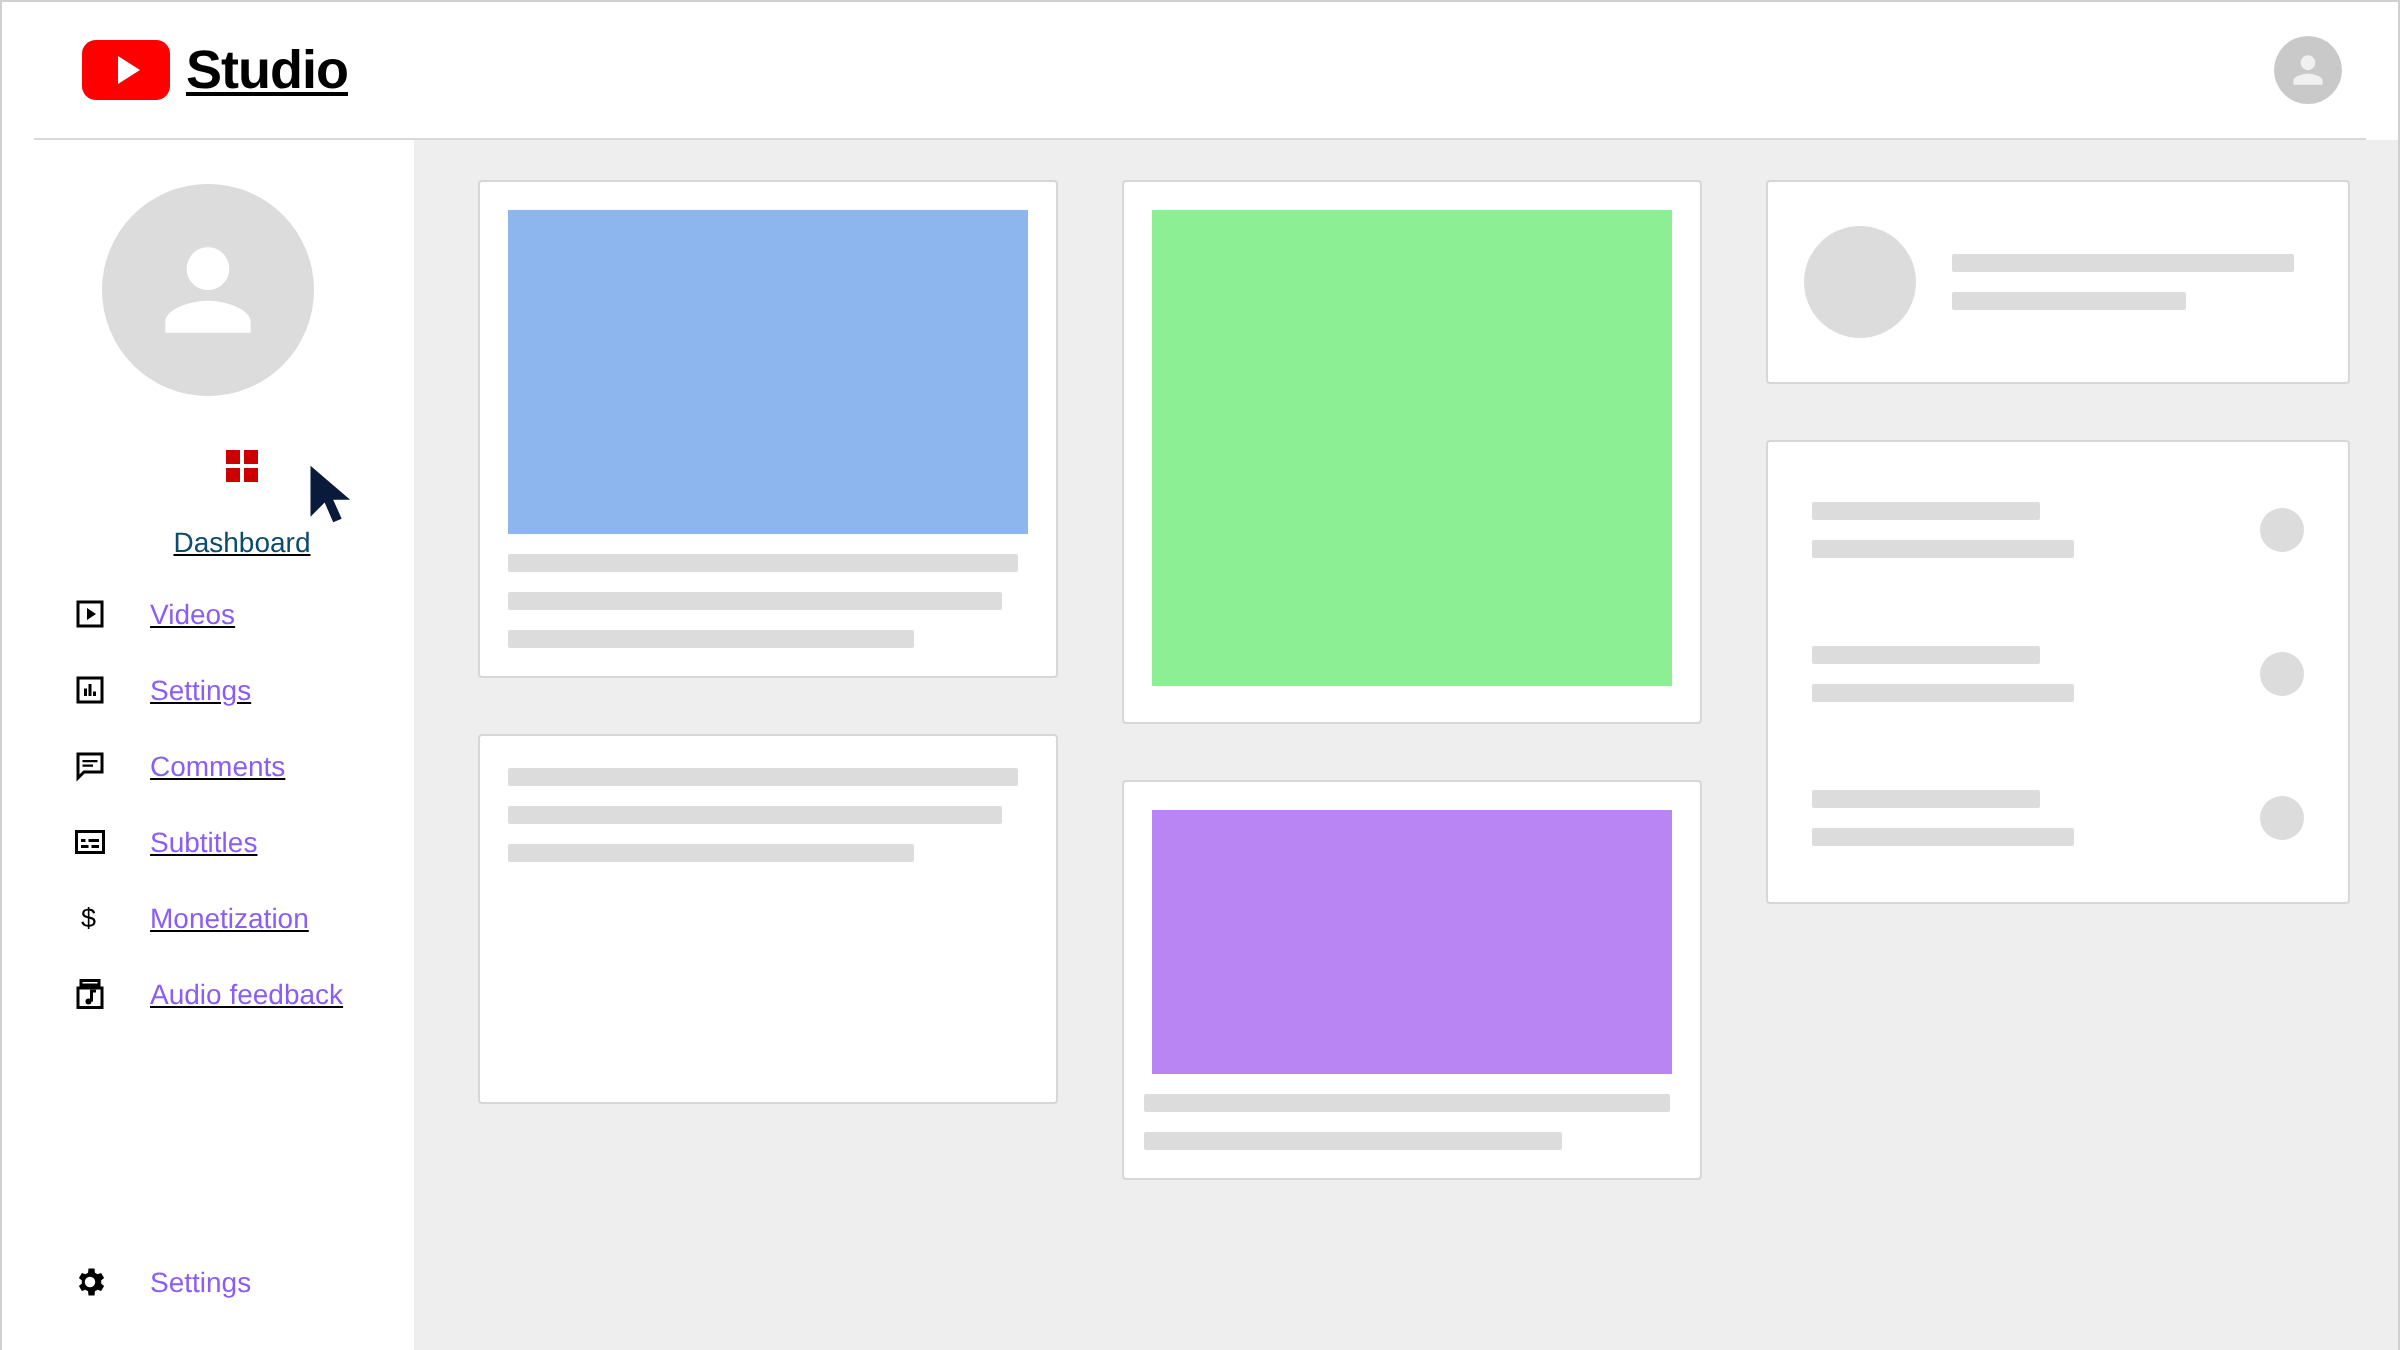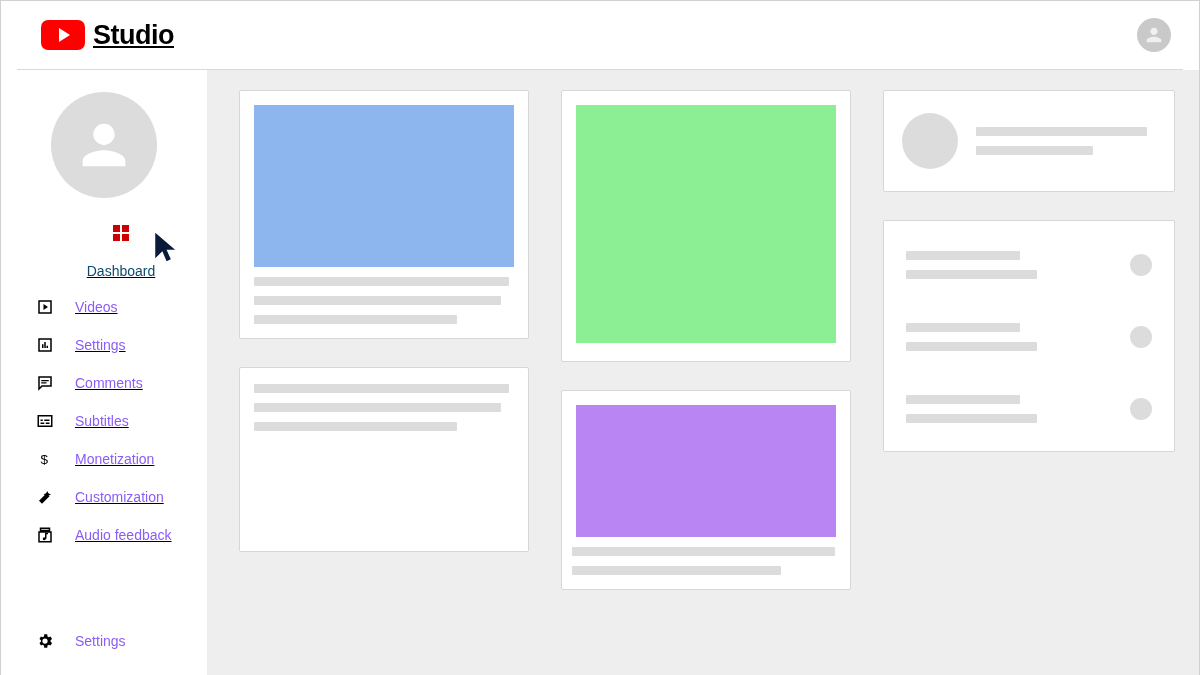--- a/index.html
+++ b/index.html
@@ -155,29 +155,20 @@
           <span class="icon">
             <svg viewBox="0 0 24 24">
                 <text x="6" y="18" font-size="18" font-family="Arial" fill="#000">$</text>
               </svg>
           </span>
           <span>Monetization</span>
         </div>
         <div class="nav-item">
           <span class="icon">
             <svg viewBox="0 0 24 24">
-                <path d="M4 20l10-10 4 4L8 24z" transform="translate(0,-3)"></path>
-                <path d="M15 4l1.5 3L20 8.5 16.5 10 15 13l-1.5-3L10 8.5 13.5 7z" fill="#000"></path>
-              </svg>
-          </span>
-          <span>Customization</span>
-        </div>
-        <div class="nav-item">
-          <span class="icon">
-            <svg viewBox="0 0 24 24">
                 <path d="M6 3h12v3H6zM4 8h16v13H4z" fill="none" stroke="#000" stroke-width="2"></path>
                 <circle cx="11" cy="17" r="2"></circle>
                 <path d="M13 17V10h3" fill="none" stroke="#000" stroke-width="2"></path>
               </svg>
           </span>
           <span>Audio feedback</span>
         </div>
       </div>
 
       <div class="nav-bottom">

